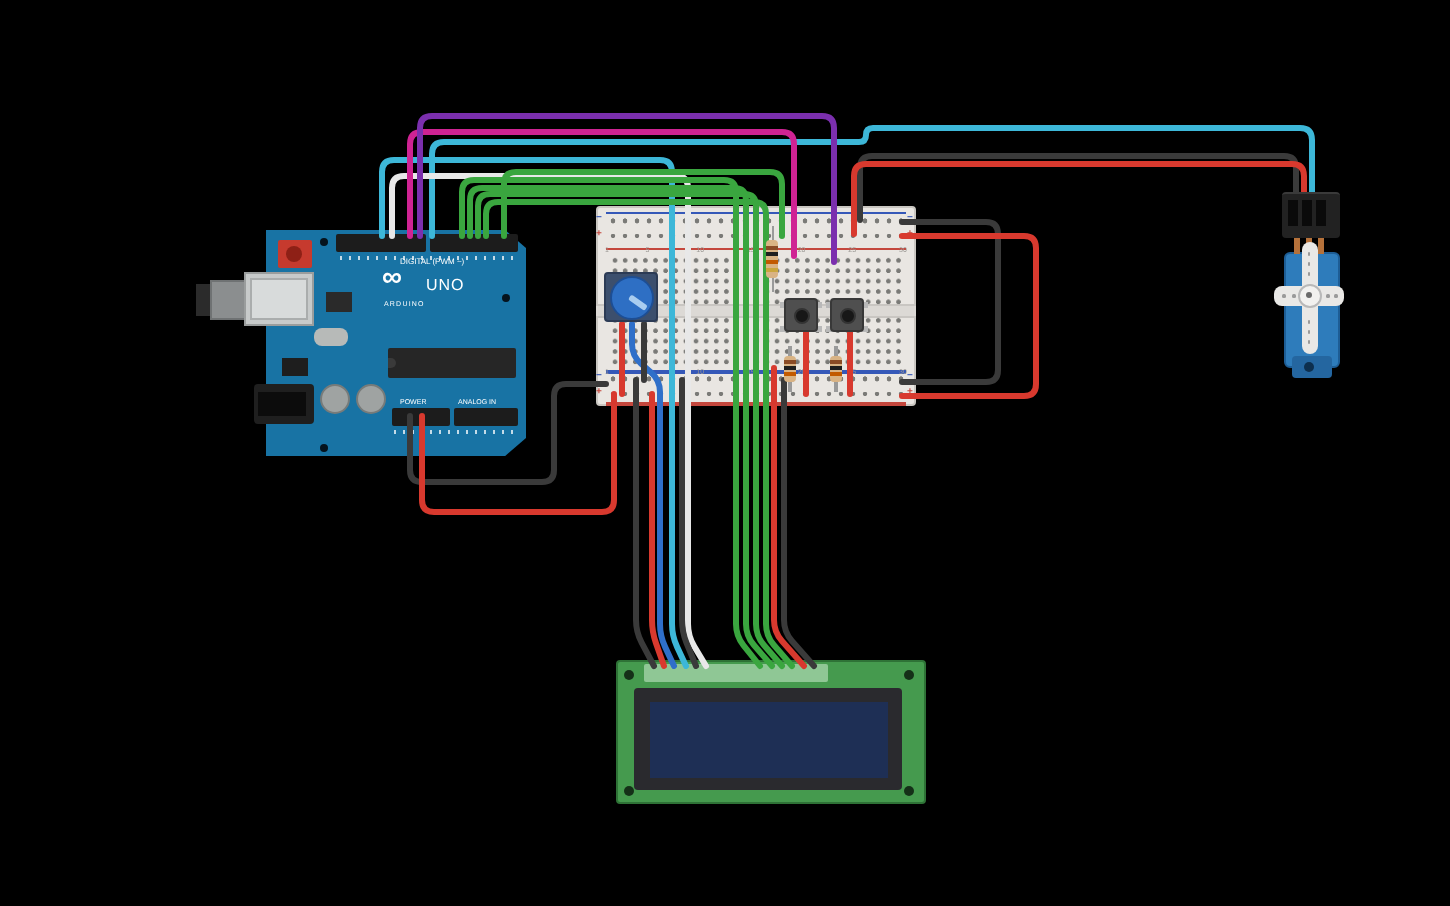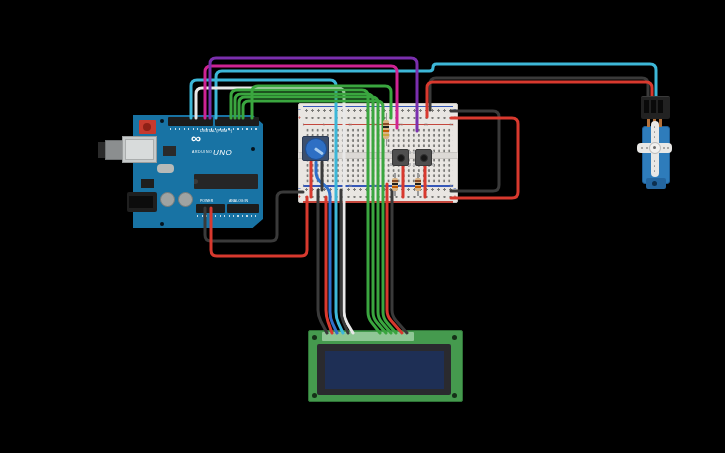--- a/index.html
+++ b/index.html
@@ -70,21 +70,21 @@
   <div class="abs ar-part" style="left:139px;top:120px;width:17px;height:14px;background:#c63a2e;border-radius:1px;"></div>
   <div class="abs ar-part" style="left:143px;top:123px;width:8px;height:8px;background:#8e2016;border-radius:50%;"></div>
   <div class="abs ar-part header" style="left:168px;top:117px;width:45px;height:9px;"></div>
   <div class="abs ar-part header" style="left:215px;top:117px;width:44px;height:9px;"></div>
   <div class="abs ar-part header" style="left:196px;top:204px;width:29px;height:9px;"></div>
   <div class="abs ar-part header" style="left:227px;top:204px;width:32px;height:9px;"></div>
   <div class="abs ar-part pinlabels" style="left:170px;top:128px;width:88px;height:2px;"></div>
   <div class="abs ar-part pinlabels" style="left:197px;top:215px;width:60px;height:2px;"></div>
   <div class="ar-text" style="left:200px;top:128px;font-size:4px;">DIGITAL (PWM ~)</div>
   <div class="ar-text" style="left:191px;top:130px;font-size:14px;font-weight:bold;">∞</div>
-  <div class="ar-text" style="left:213px;top:148px;font-size:8px;font-style:italic;letter-spacing:0.5px;">UNO</div>
+  <div class="ar-text" style="left:213px;top:138px;font-size:8px;letter-spacing:0.5px;">UNO</div>
   <div class="ar-text" style="left:192px;top:150px;font-size:3.5px;letter-spacing:0.6px;">ARDUINO</div>
   <div class="ar-text" style="left:200px;top:199px;font-size:3.5px;">POWER</div>
   <div class="ar-text" style="left:229px;top:199px;font-size:3.5px;">ANALOG IN</div>
   <div class="abs ar-part" style="left:163px;top:146px;width:13px;height:10px;background:#2a2a2a;"></div>
   <div class="abs ar-part" style="left:157px;top:164px;width:17px;height:9px;background:#b7bab8;border-radius:4px;"></div>
   <div class="abs ar-part" style="left:194px;top:174px;width:64px;height:15px;background:#262626;border-radius:1px;"></div>
   <div class="abs ar-part" style="left:194px;top:179px;width:4px;height:5px;background:#3a3a3a;border-radius:0 3px 3px 0;"></div>
   <div class="abs ar-part" style="left:141px;top:179px;width:13px;height:9px;background:#1e1e1e;"></div>
   <div class="abs ar-part" style="left:160px;top:192px;width:15px;height:15px;background:#9fa3a2;border:1.5px solid #777b7a;border-radius:50%;box-sizing:border-box;"></div>
   <div class="abs ar-part" style="left:178px;top:192px;width:15px;height:15px;background:#9fa3a2;border:1.5px solid #777b7a;border-radius:50%;box-sizing:border-box;"></div>

